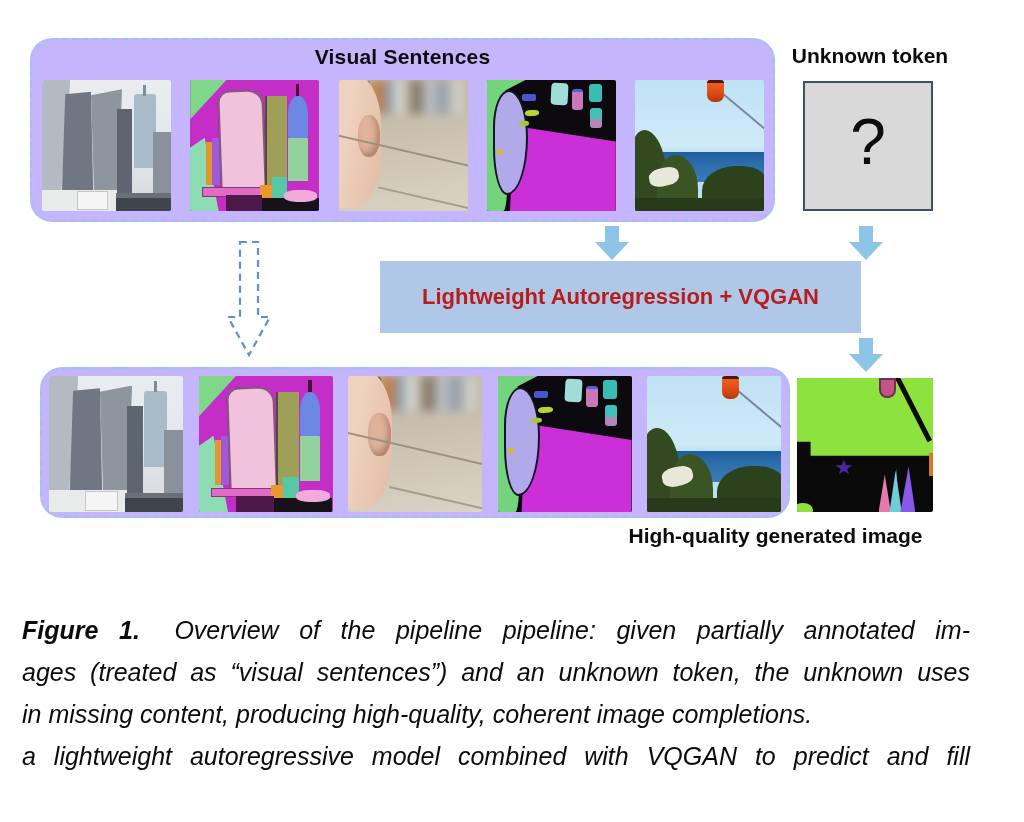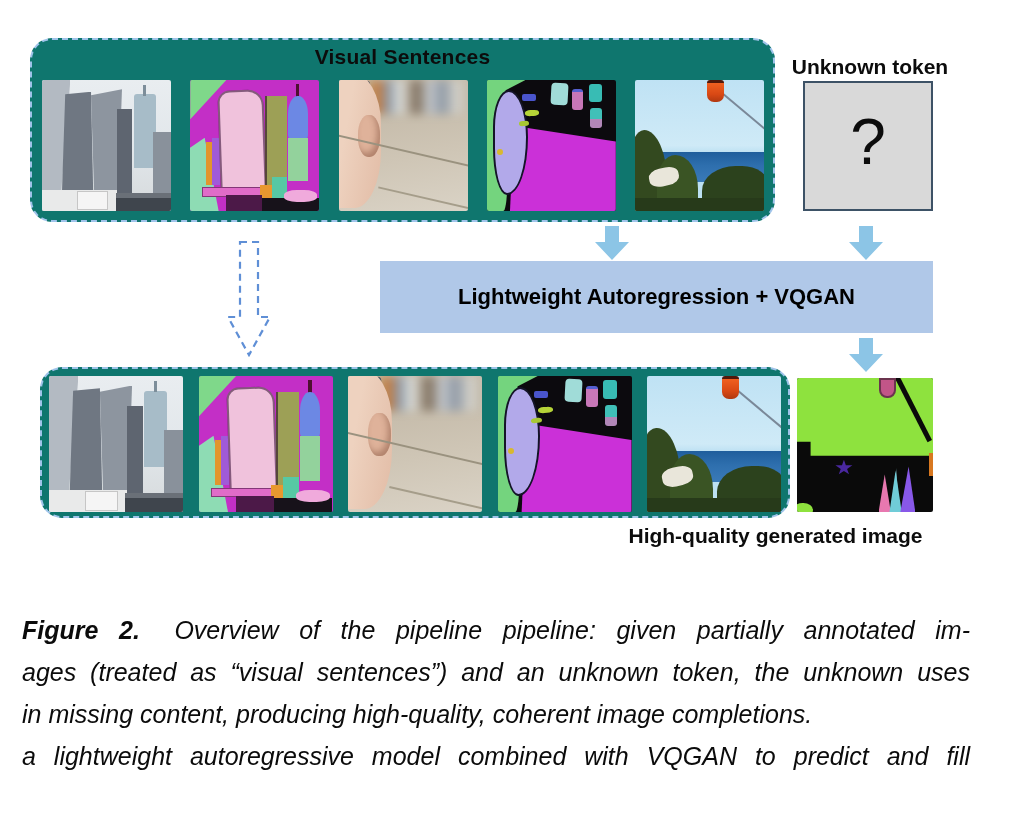--- a/index.html
+++ b/index.html
@@ -1,20 +1,20 @@
 <!DOCTYPE html>
 <html><head>
 <meta charset="utf-8">
 <style>
   html,body{margin:0;padding:0;background:#fff;}
   .canvas{position:relative;width:1024px;height:822px;background:#ffffff;overflow:hidden;
           font-family:"Liberation Sans",sans-serif;color:#0c0c0c;}
 
   
-  .dash-box{position:absolute;border:2px dashed #9fc3ea;border-radius:22px;box-sizing:border-box;background:#0f766e;}
+  .dash-box{position:absolute;border:2px dashed #9fc3ea;border-radius:22px;box-sizing:border-box;background:#c4b5fd;}
   .top-box{left:30px;top:38px;width:745px;height:184px;}
   .bottom-box{left:40px;top:367px;width:750px;height:151px;}
 
   .vs-title{margin-top:5px;text-align:center;font-size:21px;font-weight:700;letter-spacing:.2px;}
 
   .row{position:absolute;left:10px;right:9px;top:40px;height:131px;display:flex;justify-content:space-between;}
   .row2{position:absolute;left:7px;right:7px;top:7px;height:136px;display:flex;justify-content:space-between;}
   .img{position:relative;width:129px;height:131px;overflow:hidden;border-radius:2px;background:#ddd;flex:none;}
   .row2 .img{width:134px;height:136px;}
   .s{position:absolute;}
@@ -96,26 +96,26 @@
   .sg-gen .st{left:28%;top:61%;width:13%;height:12%;background:#4a28a0;
      clip-path:polygon(50% 0%,61% 35%,98% 35%,68% 57%,79% 91%,50% 70%,21% 91%,32% 57%,2% 35%,39% 35%);}
   .sg-gen .s1{left:60%;bottom:0;width:9%;height:28%;background:#e878b0;clip-path:polygon(50% 0,100% 100%,0 100%);}
   .sg-gen .s2{left:68%;bottom:0;width:9%;height:31%;background:#70ccd8;clip-path:polygon(50% 0,100% 100%,0 100%);}
   .sg-gen .s3{left:76%;bottom:0;width:11%;height:34%;background:#8858e8;clip-path:polygon(55% 0,100% 100%,0 100%);}
   .sg-gen .s4{left:71%;bottom:0;width:4%;height:33%;background:#6898a0;clip-path:polygon(50% 0,100% 100%,0 100%);}
   .sg-gen .lb{left:-3%;bottom:-4%;width:15%;height:11%;background:#8ee23e;border-radius:50%;}
   .sg-gen .os{right:0;top:56%;width:3%;height:17%;background:#d87820;}
 
   
-  .unknown-label{position:absolute;left:780px;top:44px;width:180px;text-align:center;font-size:21px;font-weight:700;margin-top:11px;}
+  .unknown-label{position:absolute;left:780px;top:44px;width:180px;text-align:center;font-size:21px;font-weight:700;}
   .qbox{position:absolute;left:803px;top:81px;width:130px;height:130px;background:#d9d9d9;border:2.5px solid #3d5266;
         box-sizing:border-box;display:flex;align-items:center;justify-content:center;}
   .qmark{font-size:64px;font-weight:500;line-height:1;margin-top:-8px;}
-  .model-box{position:absolute;left:380px;top:261px;width:553px;height:72px;background:#b0c8e8;
-             display:flex;align-items:center;justify-content:center;font-size:22px;font-weight:700;color:#000000;}
+  .model-box{position:absolute;left:380px;top:261px;width:481px;height:72px;background:#b0c8e8;
+             display:flex;align-items:center;justify-content:center;font-size:22px;font-weight:700;color:#b91c1c;}
   .arr{position:absolute;width:34px;height:34px;}
   .arr path{fill:#8cc5e6;}
   .a1{left:595px;top:226px;}
   .a2{left:849px;top:226px;}
   .a3{left:849px;top:338px;}
   .dashed-arrow{position:absolute;left:227px;top:241px;width:44px;height:116px;}
   .dashed-arrow path{fill:none;stroke:#5f8fd6;stroke-width:2.2;stroke-dasharray:7 5;}
   .hq-label{position:absolute;left:598px;top:524px;width:355px;text-align:center;font-size:21px;font-weight:700;}
 
   
@@ -298,19 +298,19 @@
       <div class="s s4"></div>
       <div class="s s2"></div>
       <div class="s s3"></div>
     <div class="s lb"></div>
       <div class="s os"></div>
   </div>
 
   <div class="hq-label">High-quality generated image</div>
 
   <div class="caption">
-    <div class="cap-line j"><span class="cap-tag">Figure 2.</span> <span>Overview of the pipeline pipeline: given partially annotated im-</span></div>
+    <div class="cap-line j"><span class="cap-tag">Figure 1.</span> <span>Overview of the pipeline pipeline: given partially annotated im-</span></div>
     <div class="cap-line j">ages (treated as “visual sentences”) and an unknown token, the unknown uses</div>
     <div class="cap-line">in missing content, producing high-quality, coherent image completions.</div>
     <div class="cap-line j">a lightweight autoregressive model combined with VQGAN to predict and fill</div>
   </div>
 
 </div>
 
 </body></html>

